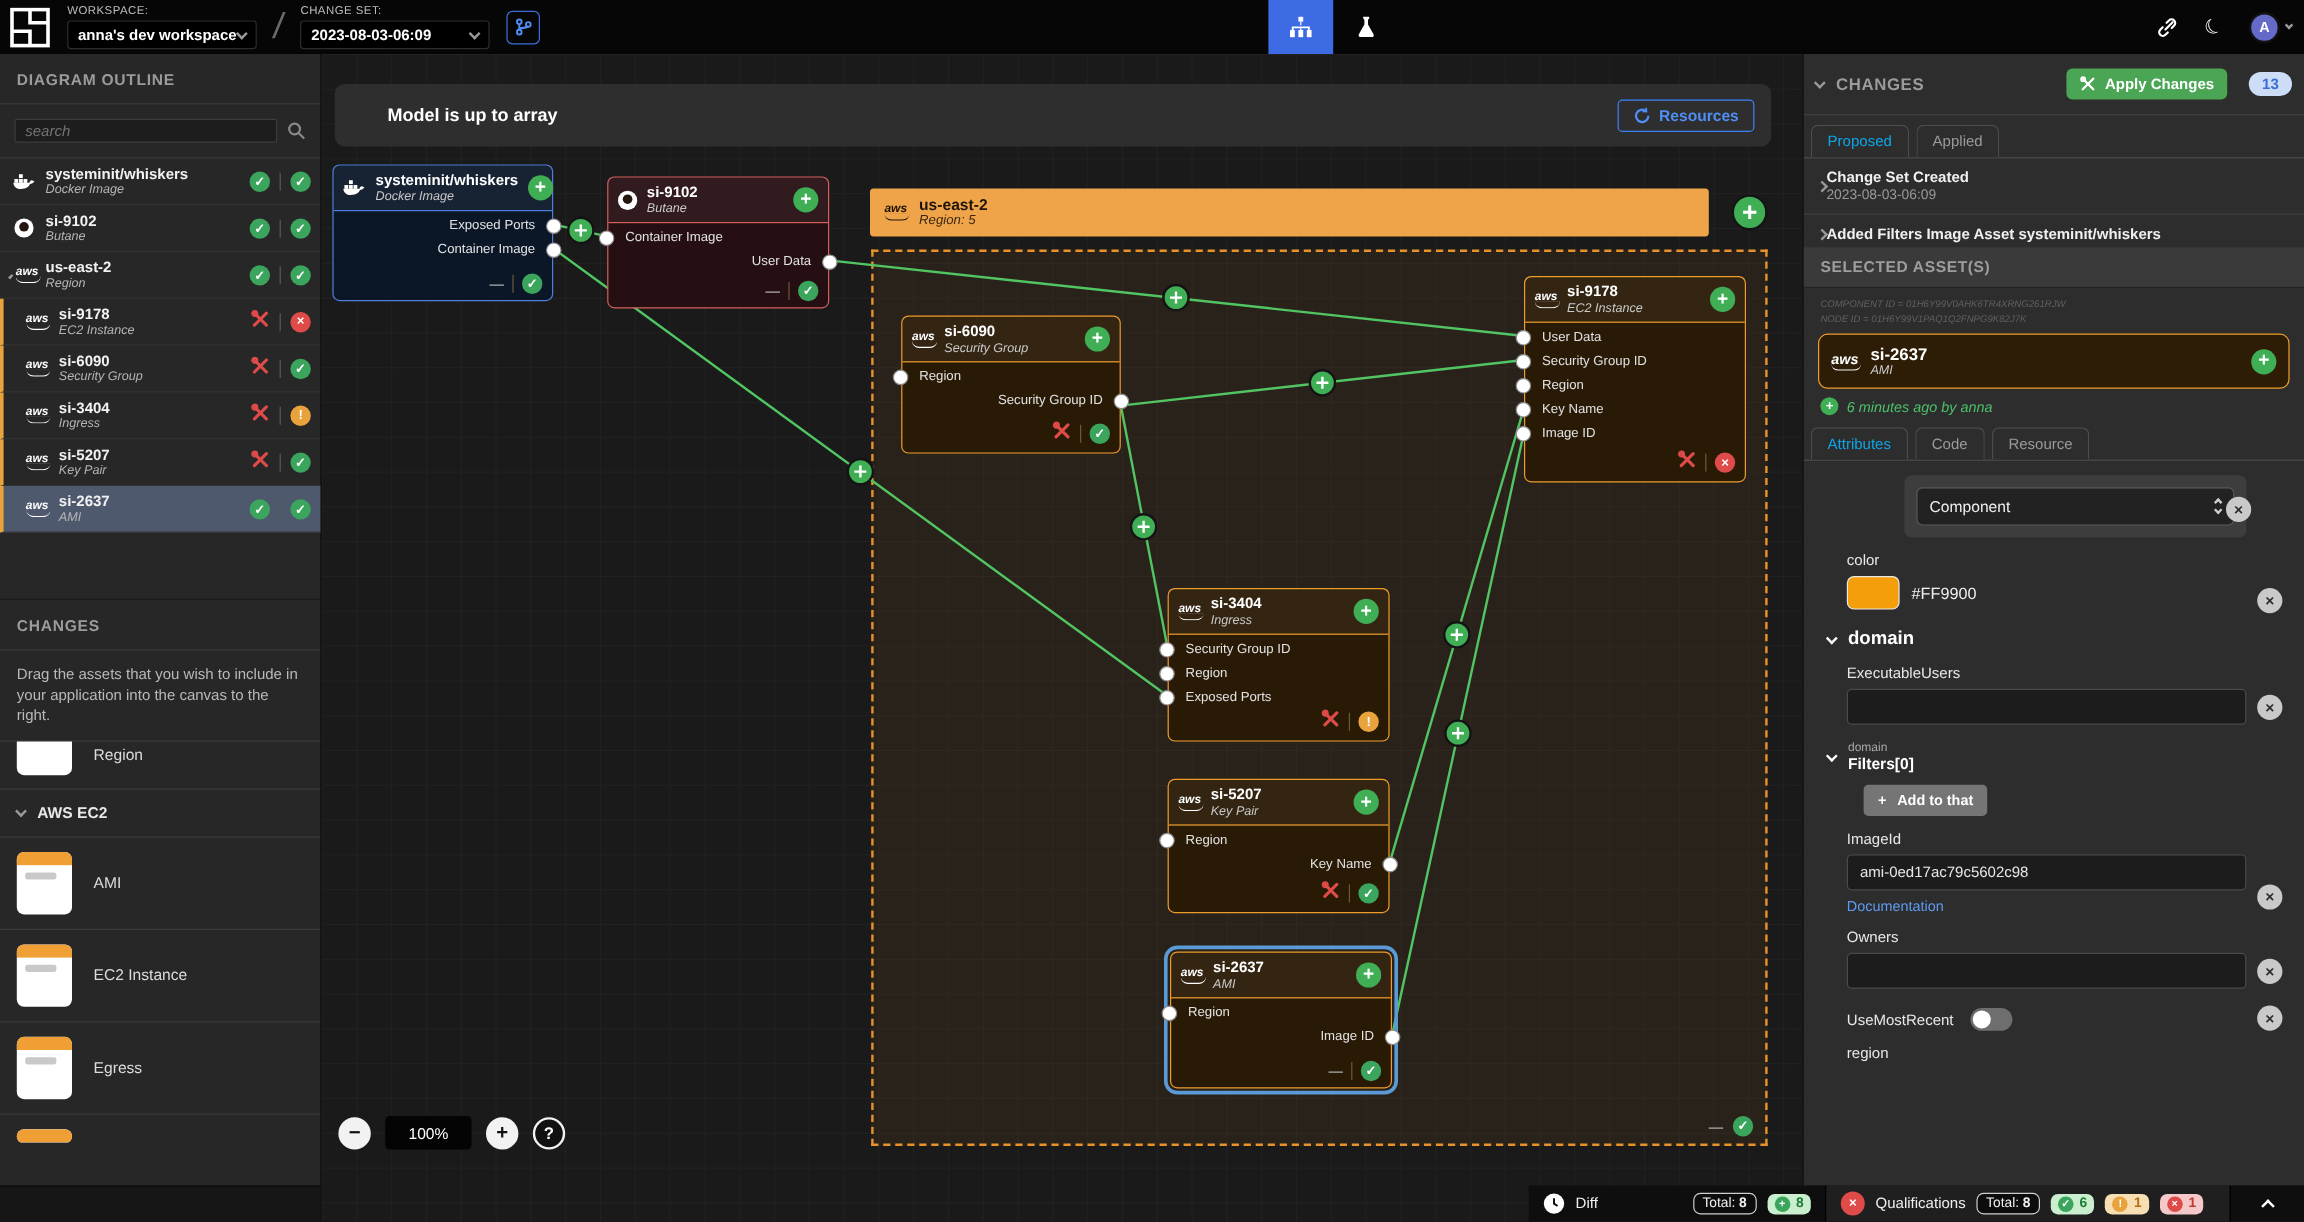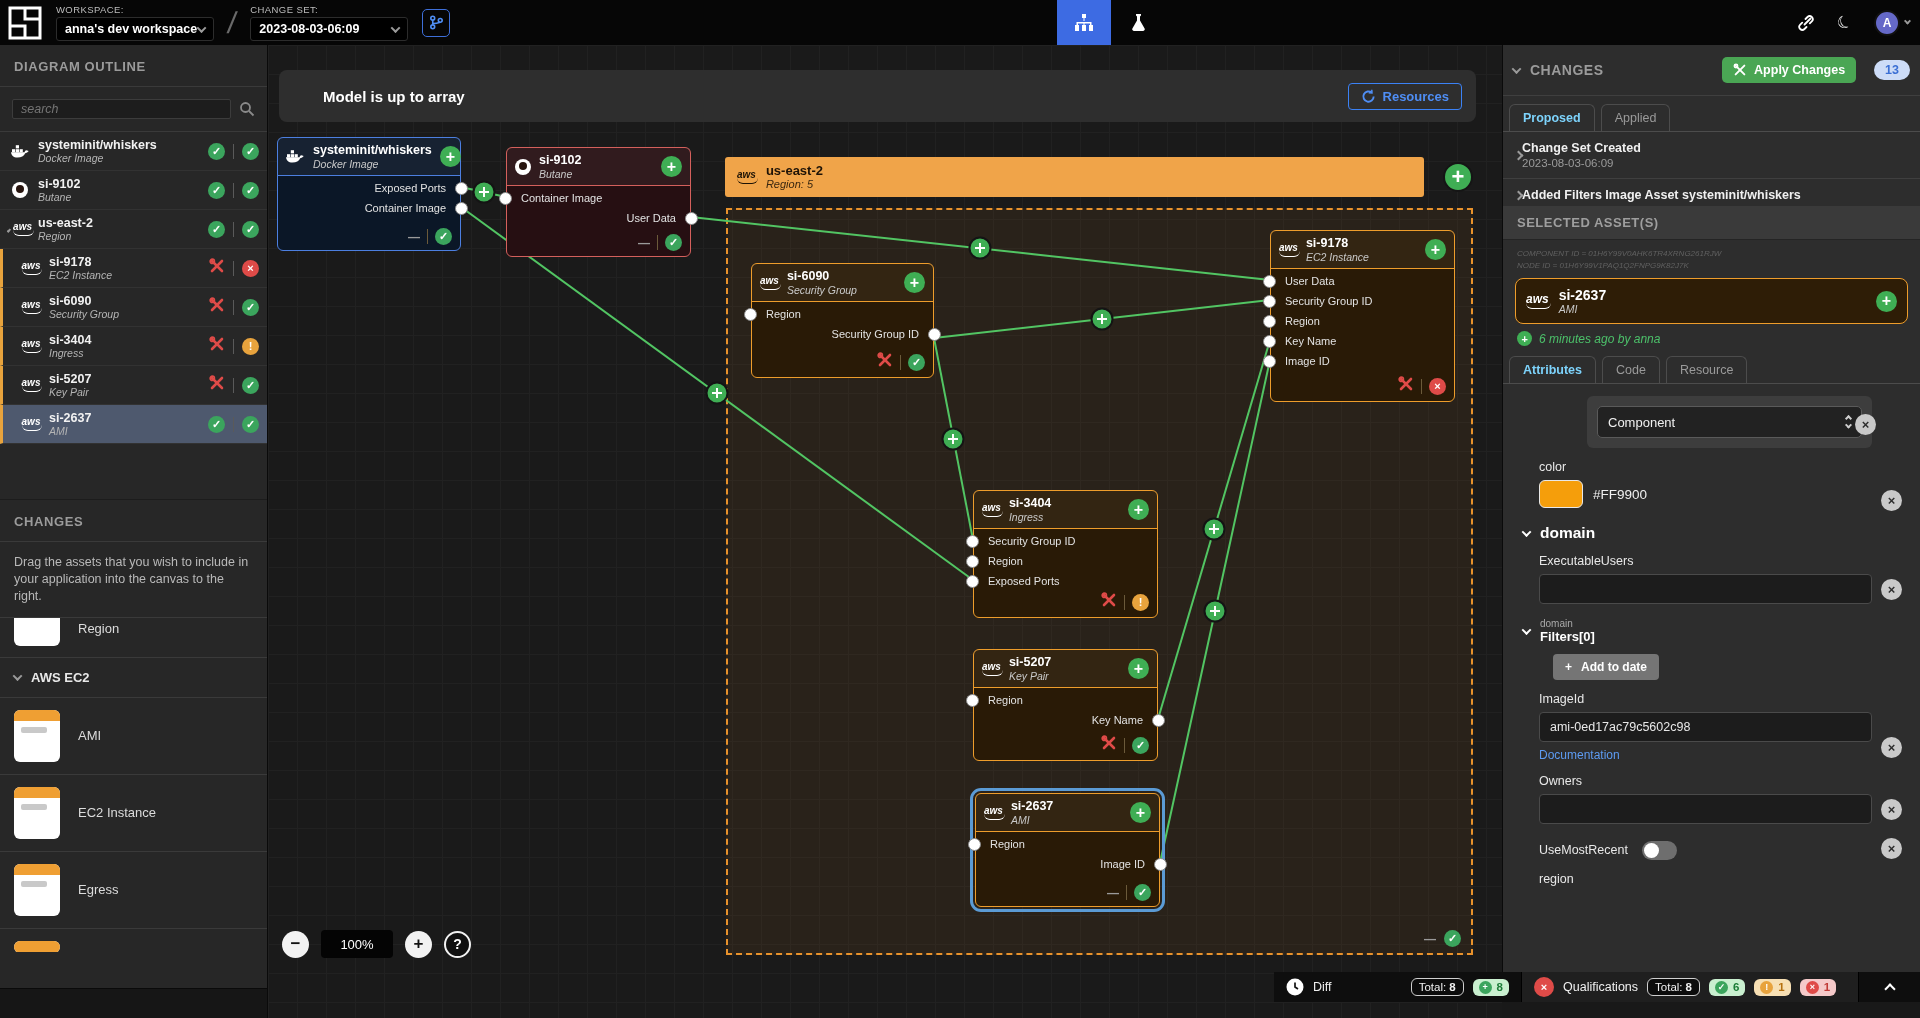--- a/index.html
+++ b/index.html
@@ -90,21 +90,21 @@
 .zlevel{background:#040404;color:#fff;font-size:13px;border-radius:4px;width:72px;height:28px;display:flex;align-items:center;justify-content:center}
 .zhelp{width:27px;height:27px;border-radius:50%;background:#111;border:2.5px solid #f2f2f2;color:#fff;font-size:14px;font-weight:bold;display:flex;align-items:center;justify-content:center;cursor:pointer}
 
 .rpanel{position:absolute;left:1502px;top:45px;width:418px;bottom:30px;background:#2d2d2d;border-left:1px solid #0a0a0a;z-index:20;overflow:hidden}
 .rp-head{display:flex;align-items:center;gap:10px;padding:12px 10px;border-bottom:1px solid #3f3f3f}
 .rp-title{font-size:14px;font-weight:bold;color:#9b9b9b;letter-spacing:.5px}
 .apply-btn{margin-left:auto;background:#4aa654;border-radius:5px;padding:6px 11px;display:flex;align-items:center;gap:7px;color:#fff;font-size:12.5px;font-weight:bold;cursor:pointer}
 .count-badge{background:#cddcf7;color:#3b6fd4;font-size:12.5px;font-weight:bold;border-radius:11px;padding:3px 11px;margin-left:8px}
 .tabs{display:flex;border-bottom:1px solid #4c4c4c;padding:8px 0 0 0}
 .tab{border:1px solid #4c4c4c;border-bottom:none;border-radius:6px 6px 0 0;padding:6px 13px;font-size:12.5px;color:#9a9a9a;margin-left:6px;cursor:pointer;background:#2d2d2d}
-.tab.active{color:#7dd3fc;font-weight:bold}
+.tab.active{color:#0ea5e9;font-weight:normal}
 .event{display:flex;padding:9px 12px;border-bottom:1px solid #3f3f3f;align-items:center}
 .ev-title{font-size:12.5px;font-weight:bold;color:#f0f0f0}
 .ev-sub{font-size:11.5px;color:#9a9a9a;margin-top:2px}
 .sel-bar{background:#3a3a3a;padding:9px 14px;font-size:13px;font-weight:bold;color:#9e9e9e;letter-spacing:.5px;border-bottom:1px solid #242424}
 .ids{padding:8px 14px 0;font-size:8px;font-style:italic;color:#606060;line-height:1.45;text-transform:uppercase}
 .sel-card{margin:7px 12px;border:1.6px solid #ee9d2b;border-radius:8px;background:#2e1d06;display:flex;align-items:center;gap:10px;padding:8px 10px}
 .created{margin:2px 14px 8px;display:flex;align-items:center;gap:7px;color:#4cc06a;font-size:12px;font-style:italic}
 .mini-plus{width:15px;height:15px;border-radius:50%;background:#3fae54;color:#fff;font-size:11px;font-weight:bold;display:inline-flex;align-items:center;justify-content:center}
 .attr{padding:0 14px}
 .comp-wrap{margin:12px 0 4px 70px;background:#3d3d3d;border-radius:6px;padding:10px;display:flex}
@@ -116,21 +116,21 @@
 .finput{width:100%;height:30px;background:#1c1c1c;border:1px solid #4a4a4a;border-radius:4px;color:#e8e8e8;font-size:12.5px;padding:0 10px;font-family:"Liberation Sans",sans-serif}
 .xbtn{position:absolute;right:-30px;width:21px;height:21px;border-radius:50%;background:#c9c9c9;color:#2d2d2d;font-size:13px;font-weight:bold;display:flex;align-items:center;justify-content:center;cursor:pointer}
 .swatch{width:44px;height:28px;border-radius:6px;background:#f59e0b;border:1px solid #e8e8e8}
 .sec-h{display:flex;align-items:center;gap:10px;margin:16px 0 2px 6px;font-size:15.5px;font-weight:bold;color:#fff}
 .sub-h{display:flex;align-items:center;gap:10px;margin:14px 0 2px 6px}
 .addbtn{display:inline-flex;align-items:center;gap:9px;background:#757575;border-radius:4px;padding:6px 12px;color:#fff;font-size:12px;font-weight:bold;margin:8px 0 0 36px;cursor:pointer}
 .doclink{font-size:12px;color:#5d9bf2;margin-top:6px;cursor:pointer}
 .toggle{width:35px;height:19px;border-radius:10px;background:#6e6e6e;position:relative;display:inline-block;cursor:pointer;vertical-align:middle}
 .toggle:before{content:"";position:absolute;left:2px;top:2px;width:15px;height:15px;border-radius:50%;background:#fff}
 
-.statusbar{position:absolute;left:1274px;right:0;bottom:16px;height:30px;display:flex;z-index:25}
+.statusbar{position:absolute;left:1274px;right:0;bottom:0;height:30px;display:flex;z-index:25}
 .sb-sec{display:flex;align-items:center;gap:9px;padding:0 12px}
 .sb-diff{background:#0e0e0e;flex:0 0 248px;border-right:1px solid #000}
 .sb-qual{background:#1f1f1f;flex:1}
 .sb-chev{background:#0e0e0e;flex:0 0 62px;display:flex;align-items:center;justify-content:center;border-left:1px solid #000;cursor:pointer}
 .sb-label{font-size:12.5px;color:#f0f0f0}
 .pill{border:1.5px solid #cfcfcf;border-radius:6px;padding:2px 7px;font-size:11.5px;color:#f0f0f0;background:#0c0c0c;white-space:nowrap}
 .pill b{margin-left:3px}
 .cpill{display:inline-flex;align-items:center;gap:5px;border-radius:6px;padding:2px 6px;font-size:11.5px;font-weight:bold}
 .cpill .ic{width:13px;height:13px;font-size:9px}
 .cpill.g{background:#c9efcf;color:#1c7c38}
@@ -805,21 +805,21 @@
     </div>
     <div class="sub-h">
       <span class="chev down" style="border-color:#fff"></span>
       <div>
         <div style="font-size:10px;color:#aaa">domain</div>
         <div style="font-size:13px;font-weight:bold;color:#fff">Filters[0]</div>
       </div>
     </div>
     <div class="addbtn">
       <span>+</span>
-      <span>Add to date</span>
+      <span>Add to that</span>
     </div>
     <div class="frow">
       <div class="flabel">ImageId</div>
       <input class="finput" value="ami-0ed17ac79c5602c98" style="">
       <span class="xbtn" style="bottom:4px">×</span>
       <div class="doclink">Documentation</div>
     </div>
     <div class="frow">
       <div class="flabel">Owners</div>
       <input class="finput" value="" style="">

